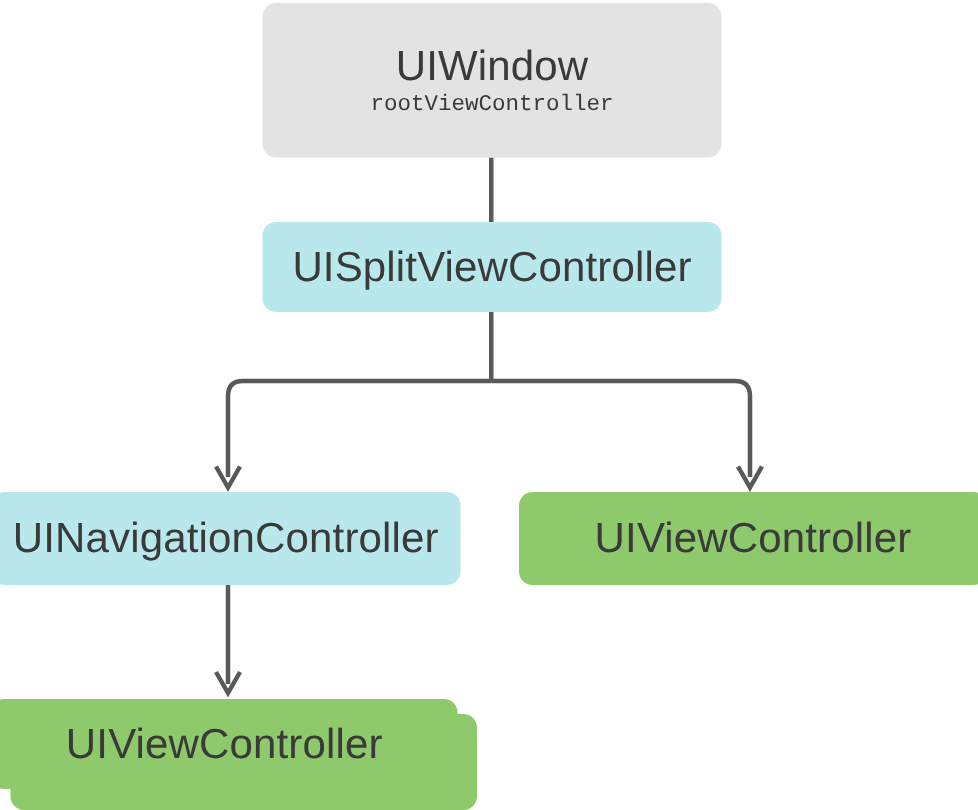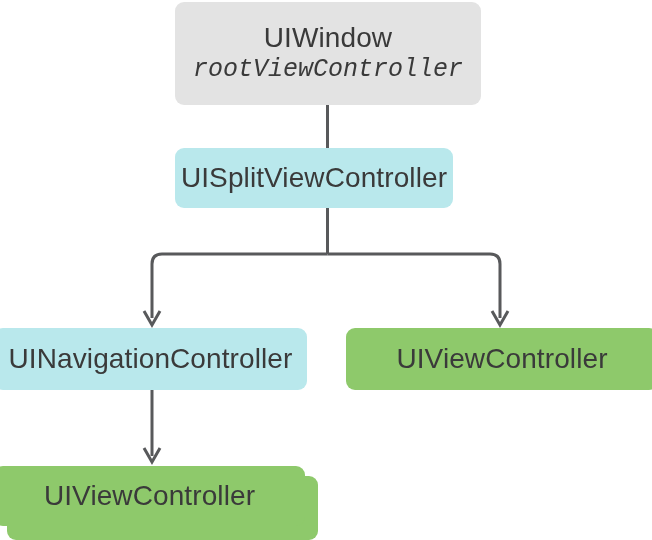--- a/index.html
+++ b/index.html
@@ -27,31 +27,30 @@
     color: #3a3a3a;
     line-height: 1.22;
   }
   .node .line-sans {
     font-family: "Liberation Sans", sans-serif;
     font-size: 28px;
     letter-spacing: 0.1px;
   }
   .node .line-mono {
     font-family: "Liberation Mono", monospace;
-    font-size: 25px;
+    font-size: 15px;
     letter-spacing: 0px;
-    font-style: italic;
   }
   
   #node-uiwindow {
     left: 175px; top: 2px; width: 306px; height: 103px;
     background: #e3e3e3;
   }
   #node-splitview {
-    left: 175px; top: 148px; width: 278px; height: 60px;
+    left: 175px; top: 148px; width: 306px; height: 60px;
     background: #b9e8ec;
   }
   #node-navcontroller {
     left: -6px; top: 328px; width: 313px; height: 62px;
     background: #b9e8ec;
   }
   #node-viewcontroller-right {
     left: 346px; top: 328px; width: 312px; height: 62px;
     background: #8ec96b;
   }

